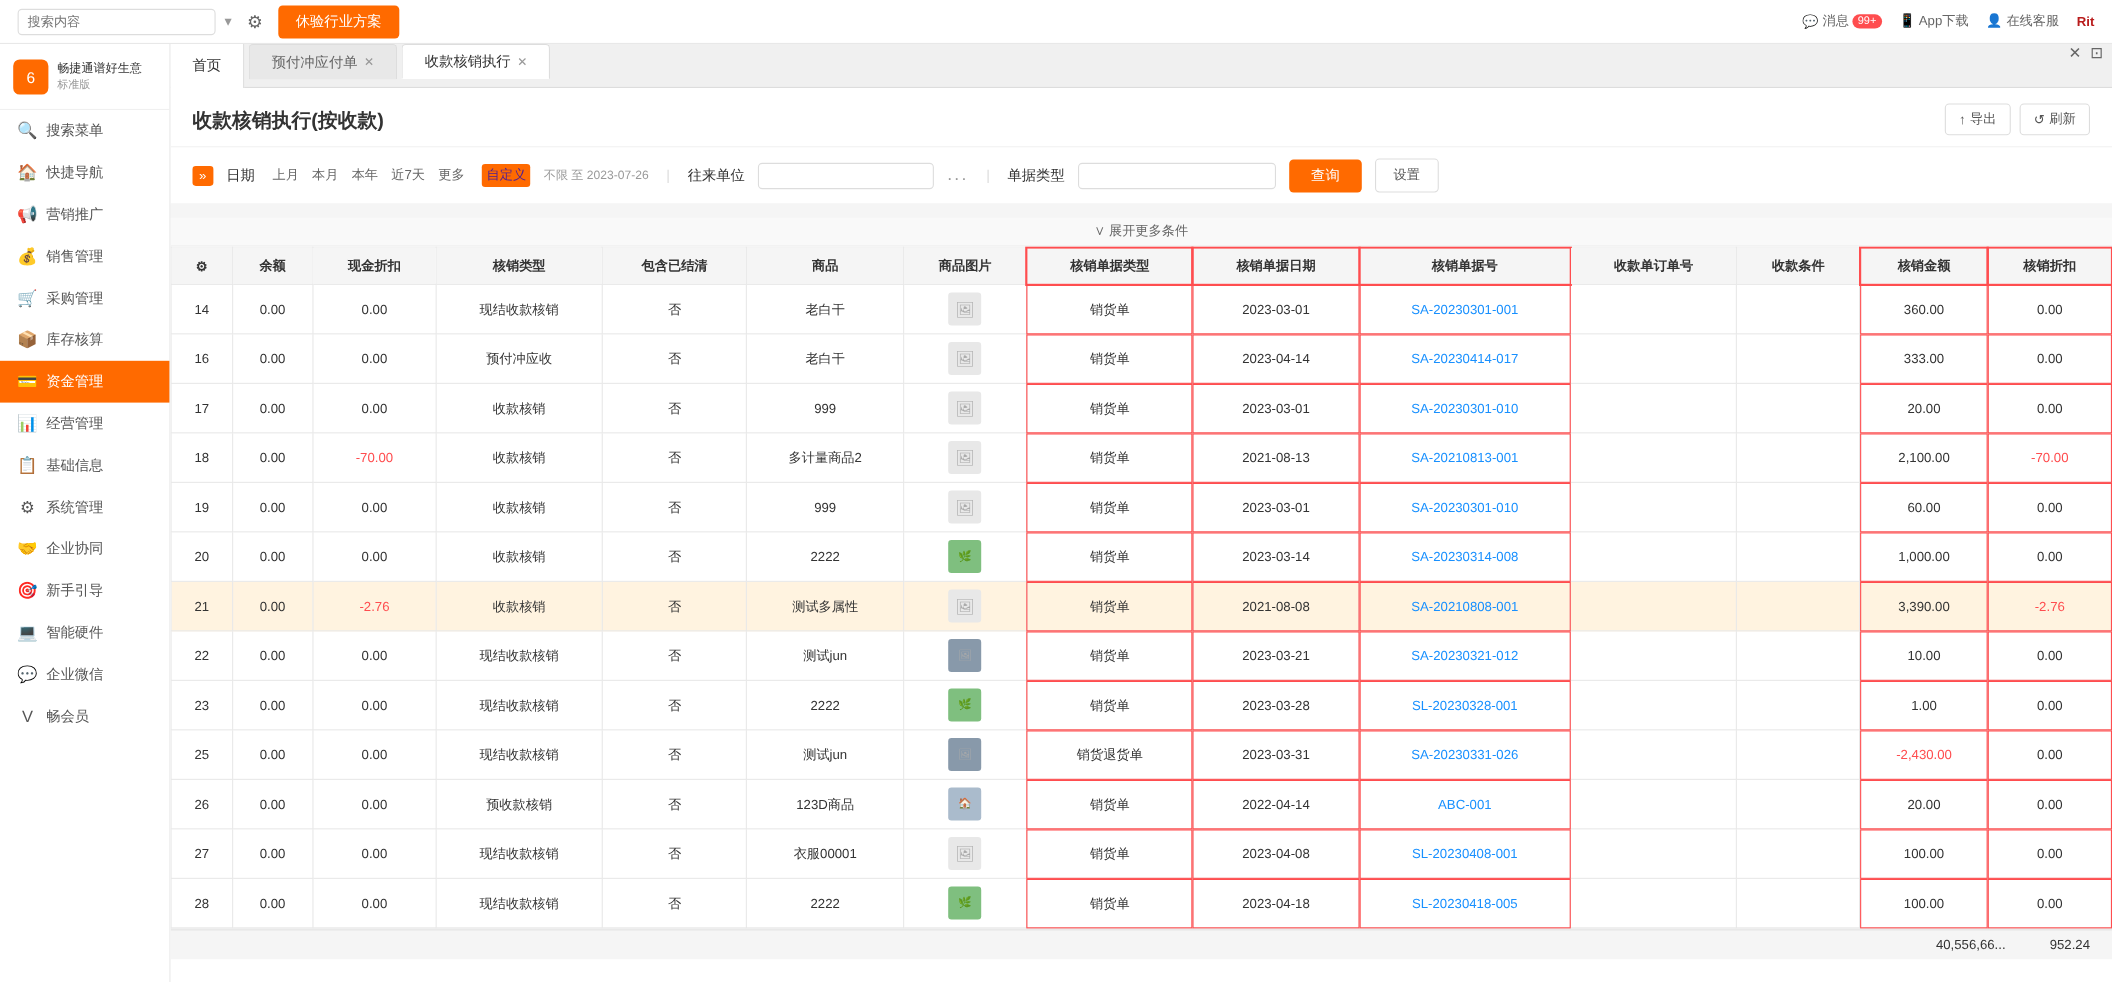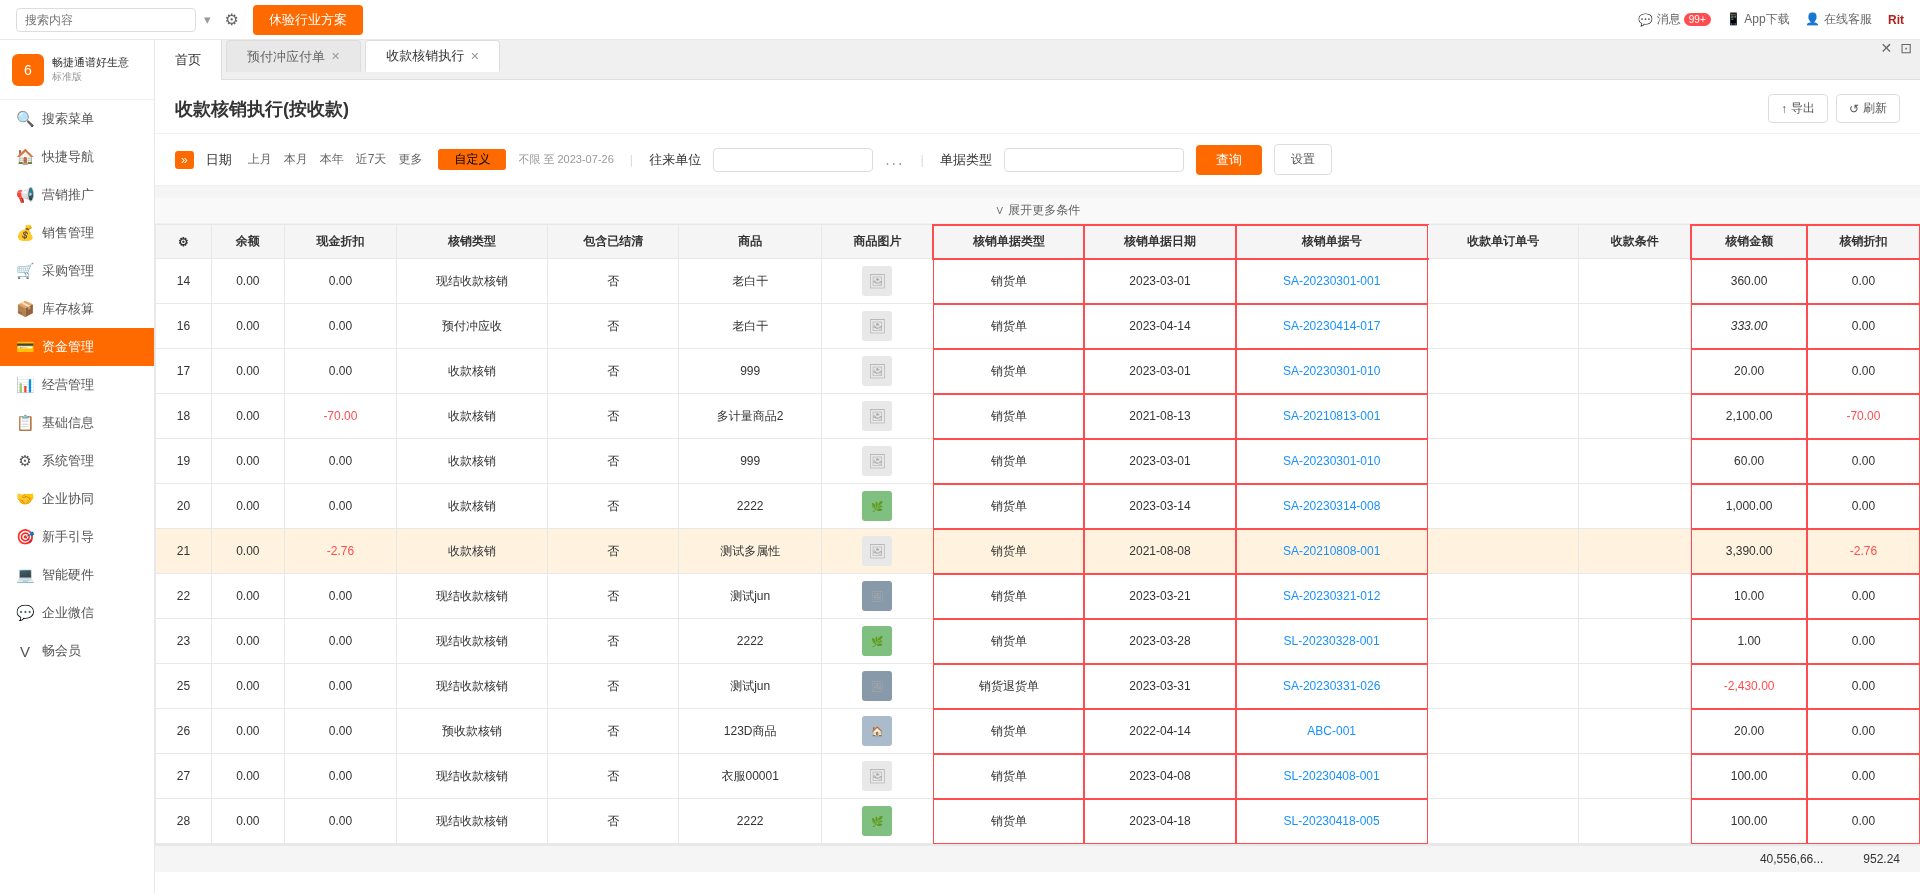--- a/index.html
+++ b/index.html
@@ -43,21 +43,21 @@
     .page-title { font-size: 18px; font-weight: 600; color: #333; }
     .page-actions { display: flex; gap: 8px; }
     .btn-ghost { border: 1px solid #ddd; background: #fff; border-radius: 4px; padding: 5px 12px; font-size: 12px; cursor: pointer; color: #555; display: flex; align-items: center; gap: 4px; }
 
     
     .filter-bar { background: #fff; padding: 10px 20px; border-bottom: 1px solid #f0f0f0; display: flex; align-items: center; gap: 12px; flex-wrap: wrap; }
     .expand-btn { background: #ff6a00; color: #fff; border: none; border-radius: 3px; padding: 2px 6px; cursor: pointer; font-size: 12px; }
     .filter-label { color: #333; font-size: 13px; white-space: nowrap; }
     .filter-date-links { display: flex; gap: 4px; }
     .date-link { color: #666; font-size: 12px; cursor: pointer; padding: 2px 4px; }
-    .date-custom { background: #ff6a00; color: #000000; border: none; border-radius: 3px; padding: 2px 16px; font-size: 12px; cursor: pointer; }
+    .date-custom { background: #ff6a00; color: #4c1d95; border: none; border-radius: 3px; padding: 2px 4px; font-size: 12px; cursor: pointer; }
     .filter-date-range { color: #999; font-size: 11px; white-space: nowrap; }
     .filter-sep { color: #ddd; margin: 0 4px; }
     .filter-input { border: 1px solid #ddd; border-radius: 4px; padding: 4px 10px; font-size: 12px; width: 160px; color: #999; }
     .filter-dots { color: #999; font-size: 16px; letter-spacing: 2px; }
     .filter-select { border: 1px solid #ddd; border-radius: 4px; padding: 4px 24px 4px 10px; font-size: 12px; color: #999; appearance: none; background: #fff; width: 180px; }
     .btn-query { background: #ff6a00; color: #fff; border: none; border-radius: 4px; padding: 6px 20px; font-size: 13px; cursor: pointer; }
     .btn-settings { background: #fff; color: #555; border: 1px solid #ddd; border-radius: 4px; padding: 6px 16px; font-size: 12px; cursor: pointer; }
 
     
     .expand-more { background: #f9f9f9; border-bottom: 1px solid #f0f0f0; display: flex; align-items: center; justify-content: center; padding: 4px; cursor: pointer; margin-top: 12px; }
@@ -289,21 +289,21 @@
       <td class="">0.00</td>
       <td>预付冲应收</td>
       <td>否</td>
       <td>老白干</td>
       <td><div class="img-placeholder" style="font-size:14px;">🖼</div></td>
       <td style="outline:1px solid #ff4d4f;outline-offset:-1px;">销货单</td>
       <td style="outline:1px solid #ff4d4f;outline-offset:-1px;">2023-04-14</td>
       <td style="outline:1px solid #ff4d4f;outline-offset:-1px;"><a class="link-text">SA-20230414-017</a></td>
       <td></td>
       <td></td>
-      <td style="outline:1px solid #ff4d4f;outline-offset:-1px;font-style:italic;" class="">333.00</td>
+      <td style="outline:1px solid #ff4d4f;outline-offset:-1px;" class="">333.00</td>
       <td style="outline:1px solid #ff4d4f;outline-offset:-1px;" class="">0.00</td>
     </tr>
             <tr>
       <td>17</td>
       <td>0.00</td>
       <td class="">0.00</td>
       <td>收款核销</td>
       <td>否</td>
       <td>999</td>
       <td><div class="img-placeholder" style="font-size:14px;">🖼</div></td>

